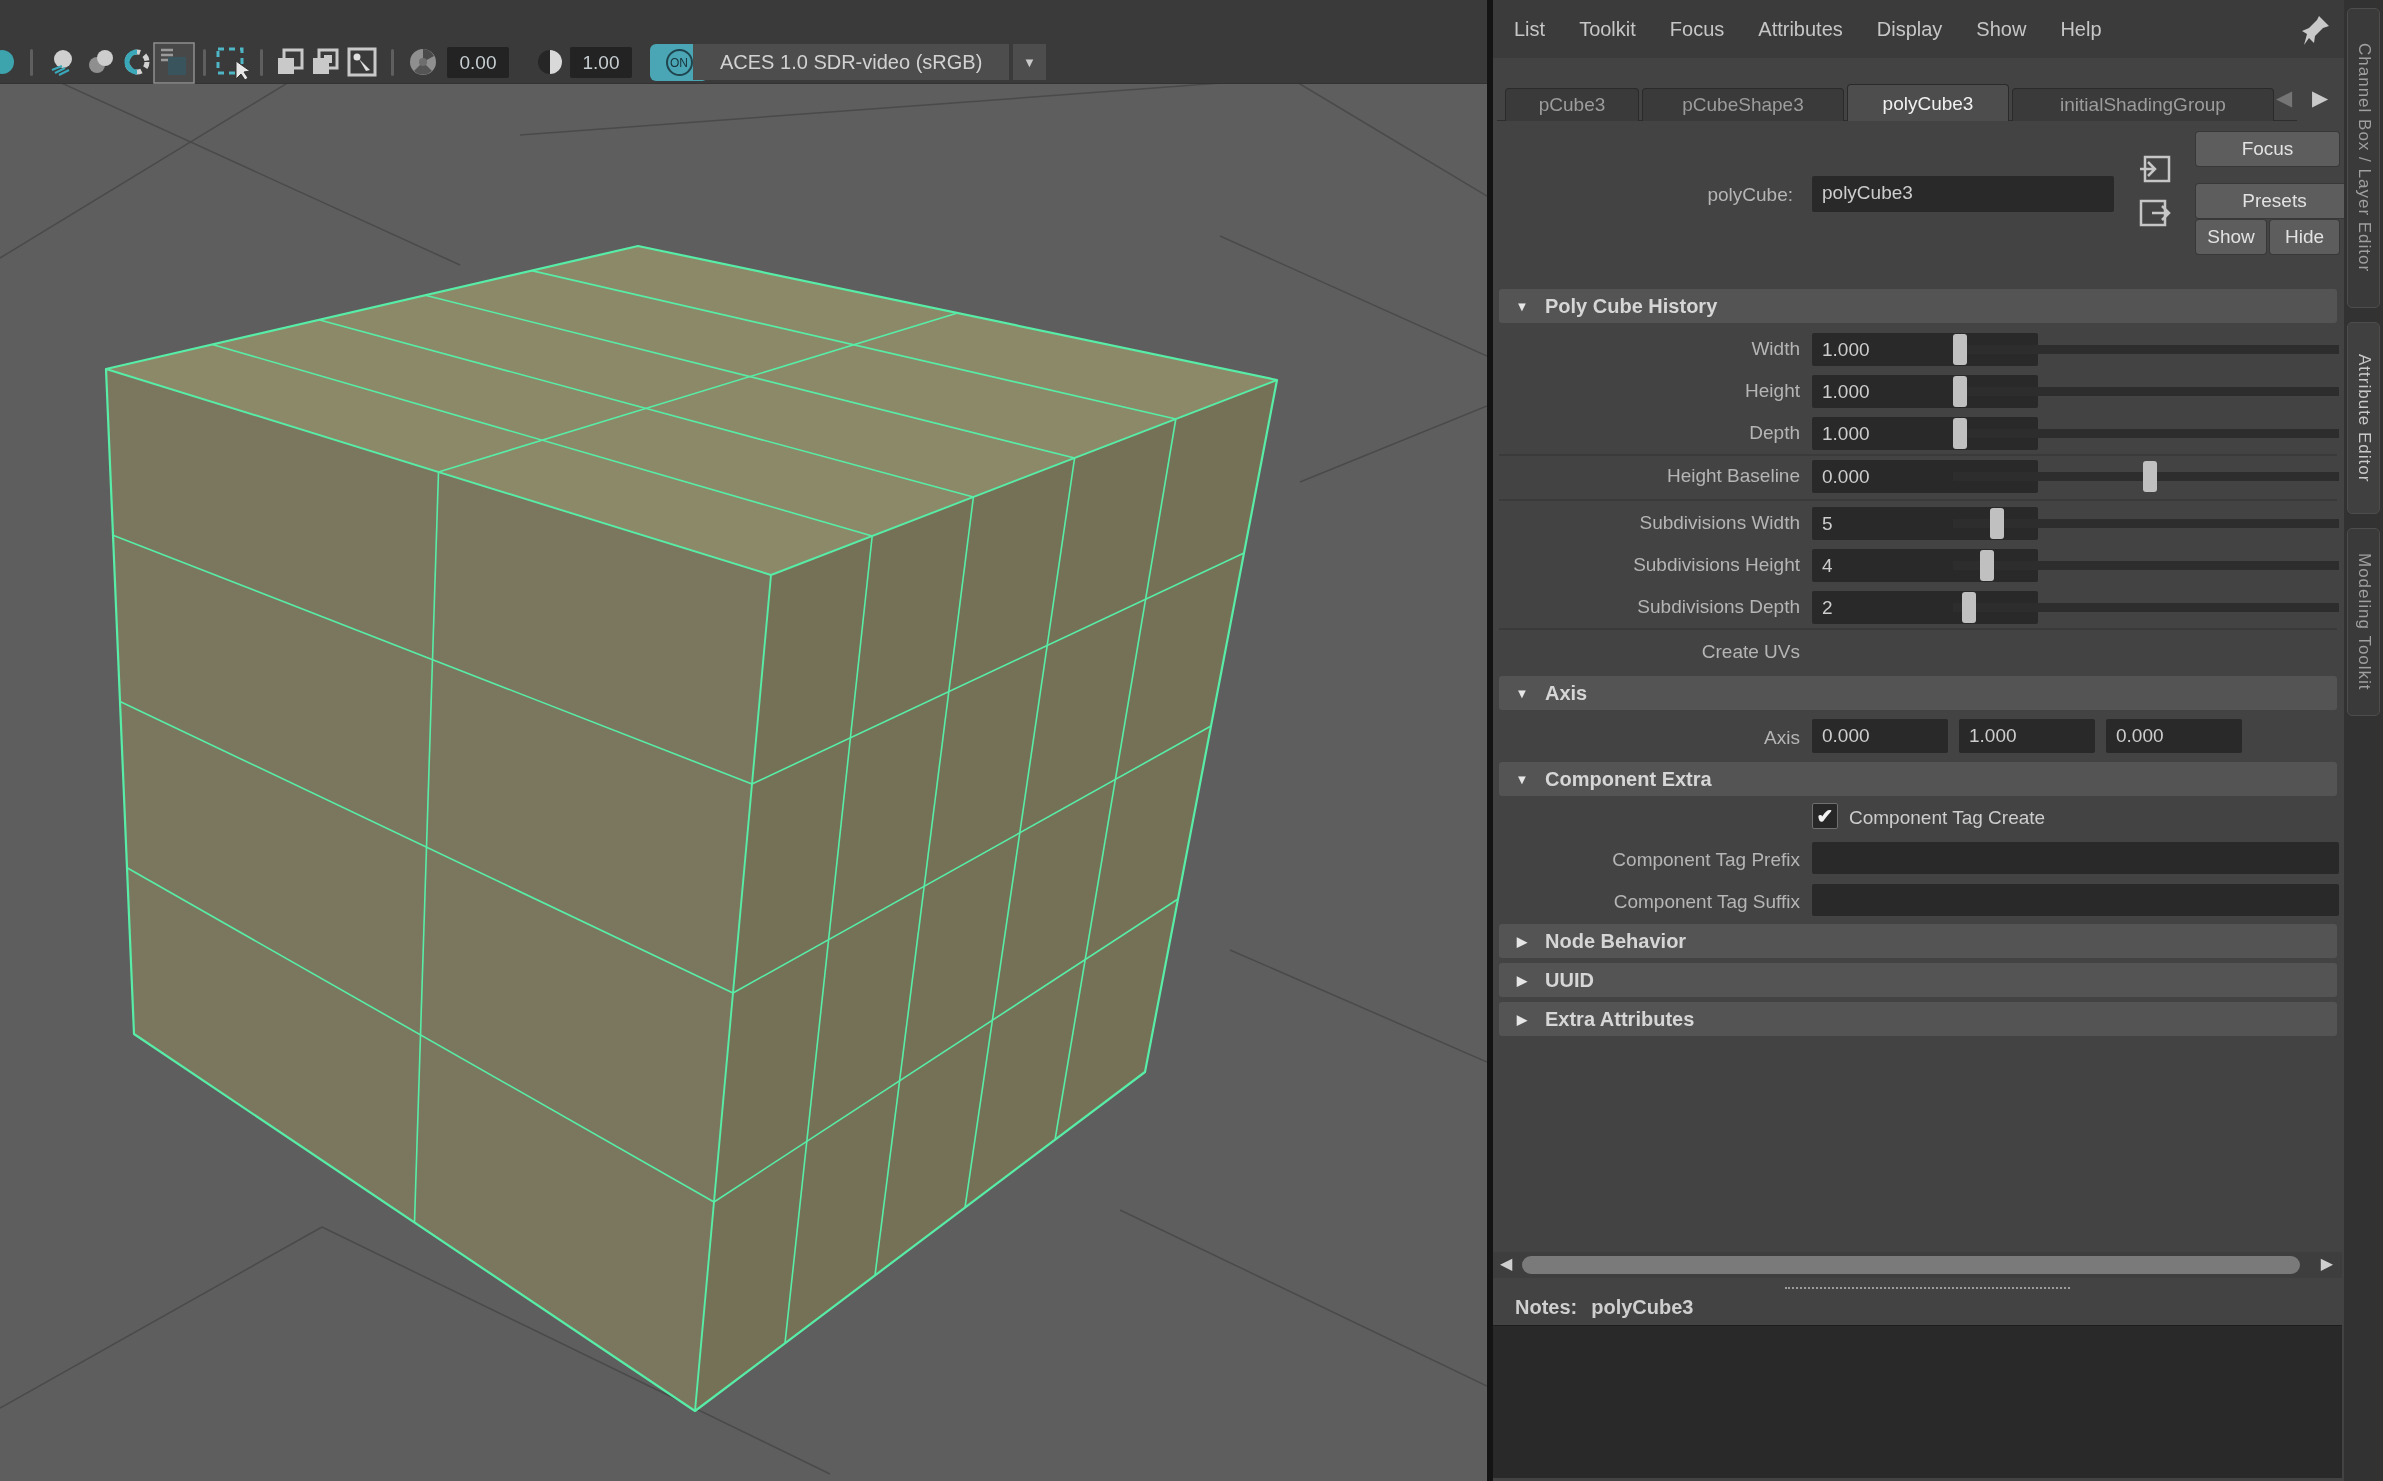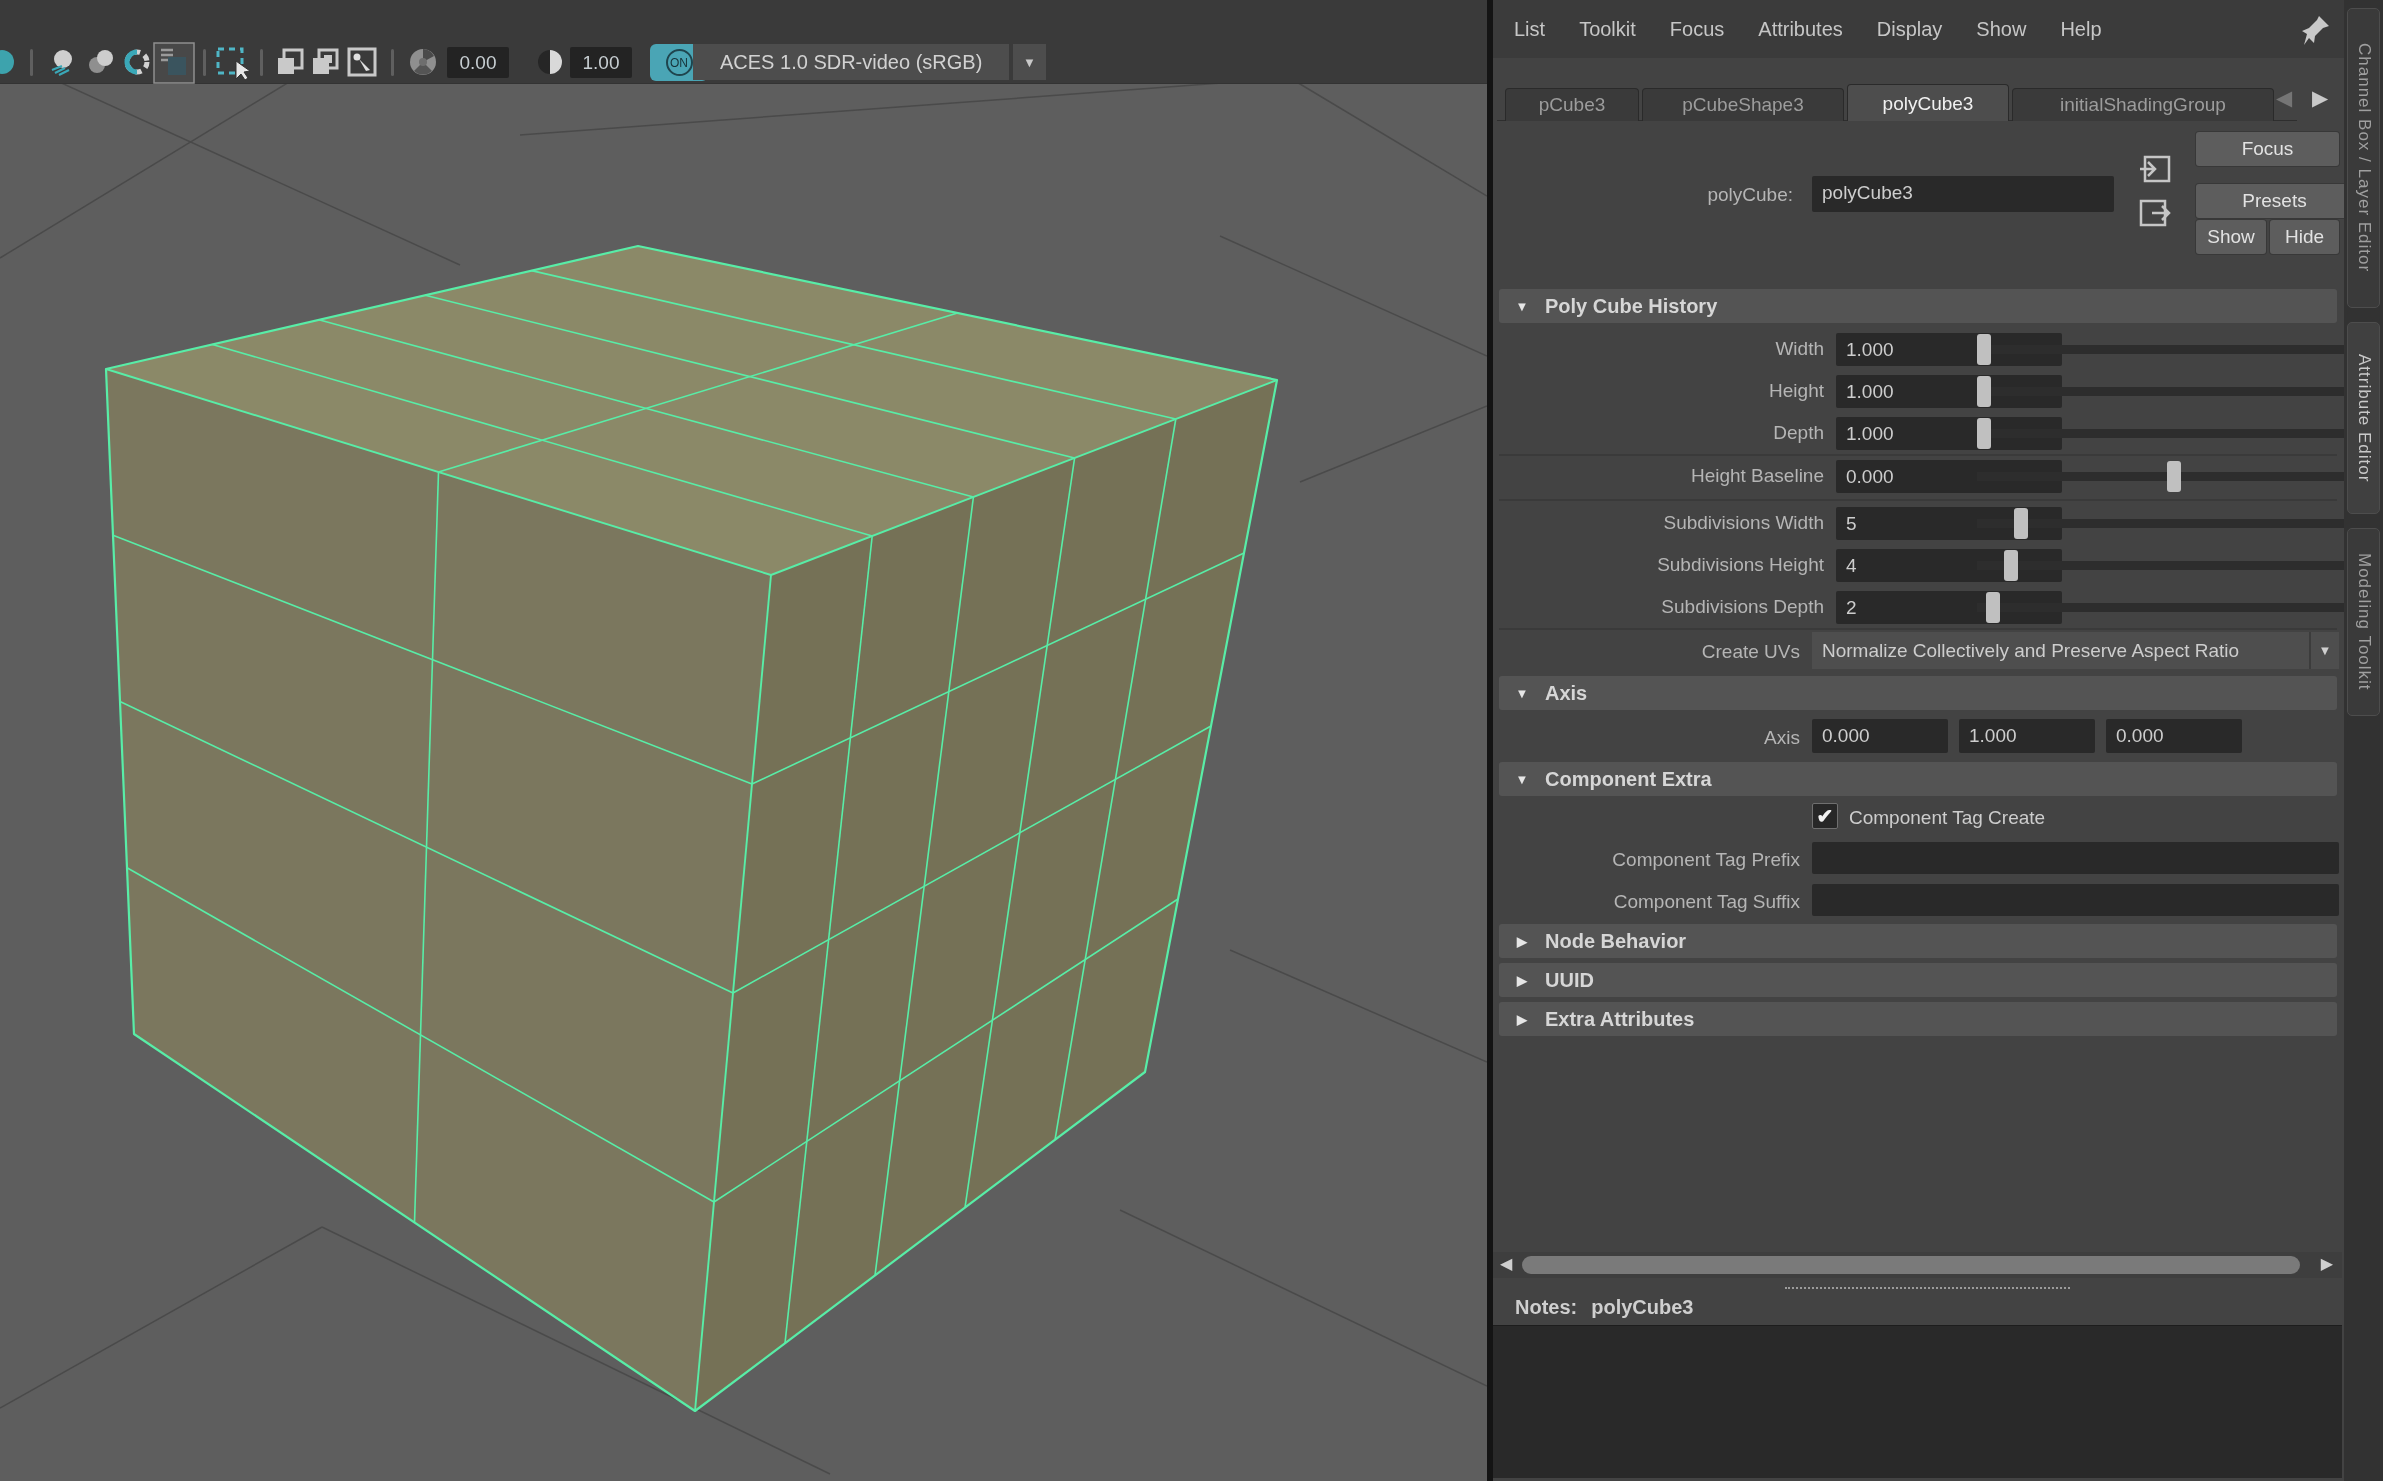--- a/index.html
+++ b/index.html
@@ -43,21 +43,21 @@
   .field span{display:block;padding:0 10px;line-height:34px;}
   .btn{position:absolute;background:#5d5d5d;border-radius:3px;color:#e2e2e2;font-size:19px;
        display:flex;align-items:center;justify-content:center;box-shadow:0 0 0 1px #383838;}
 
   .hdr{position:absolute;left:6px;width:838px;height:34px;background:#545454;border-radius:3px;
        display:flex;align-items:center;color:#d6d6d6;font-weight:bold;font-size:20px;}
   .hdr .tri{width:46px;text-align:center;font-size:13px;color:#e6e6e6;}
   .hdr .tri.open::after{content:"▼";}
   .hdr .tri.closed::after{content:"▶";}
 
-  .row{position:absolute;left:0;width:851px;height:39px;margin-left:24px;}
+  .row{position:absolute;left:0;width:851px;height:39px;}
   .rlabel{position:absolute;left:0;top:8px;width:307px;text-align:right;color:#b5b5b5;font-size:19px;}
   .rfield{position:absolute;left:319px;top:3px;width:226px;height:33px;background:#292929;border-radius:2px;}
   .rfield span{display:block;padding-left:10px;line-height:33px;color:#cdcdcd;font-size:19px;}
   .rslider{position:absolute;left:460px;right:5px;top:4px;height:31px;}
   .rtrack{position:absolute;left:0;right:0;top:11px;height:9px;background:#2d2d2d;}
   .rhandle{position:absolute;top:0;width:14px;height:31px;background:#c0c0c0;border-radius:3px;}
   .sep2{position:absolute;left:6px;width:838px;height:2px;background:#3a3a3a;}
 
   #uv-dd{position:absolute;left:319px;top:632px;width:527px;height:37px;background:#4e4e4e;color:#cdcdcd;
          font-size:19px;line-height:37px;padding-left:10px;}
@@ -317,24 +317,20 @@
           <span>2</span>
         </div>
       <div class="rslider">
           <div class="rtrack"></div>
           <div class="rhandle" style="left: 9.3px;"></div>
         </div>
     </div>
     <div class="sep2" style="top:628px"></div>
 
     <span class="lab" style="top:641px">Create UVs</span>
-    <div id="uv-dd">
-      <span>Normalize Collectively and Preserve Aspect Ratio</span>
-      <div id="uv-arrow"></div>
-    </div>
 
     <div class="hdr" style="top:676px">
       <span class="tri open"></span>
       <span>Axis</span>
     </div>
     <span class="lab" style="top:727px">Axis</span>
     <div class="field" style="left:319px;top:719px;width:136px;height:34px">
       <span>0.000</span>
       </div>
     <div class="field" style="left:466px;top:719px;width:136px;height:34px">

